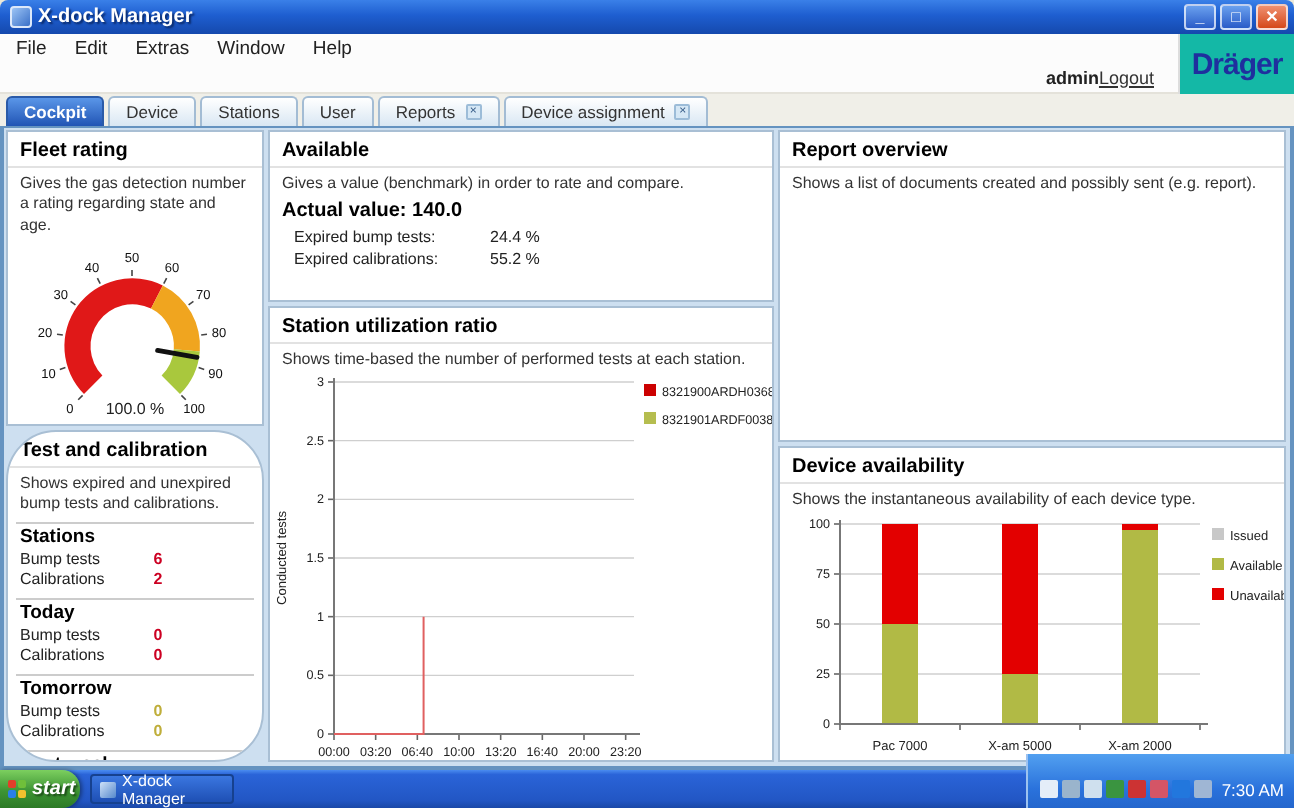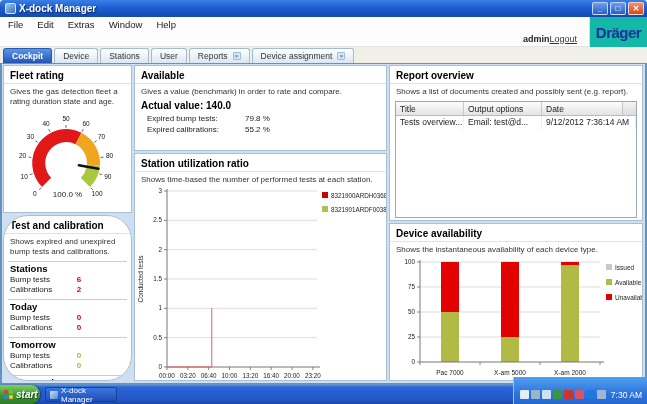--- a/index.html
+++ b/index.html
@@ -142,21 +142,21 @@
   <div class="tab">
       <span>Device assignment</span>
       <span class="tab-x">×</span>
     </div>
 </div>
 
 <div class="content">
 
   <div class="panel" id="panel-fleet">
     <h3>Fleet rating</h3>
-    <div class="desc">Gives the gas detection fleet a rating duration state and age.</div>
+    <div class="desc">Gives the gas detection number a rating regarding state and age.</div>
     <div class="gauge-wrap">
       <svg id="gauge-svg" width="127" height="106">
           <path d="M 38 78 A 34 34 0 0 1 77.4 23.7 L 71.5 35.3 A 21 21 0 0 0 47.2 68.8 Z" fill="#e01818"></path>
           <path d="M 77.4 23.7 A 34 34 0 0 1 95.9 56.7 L 82.9 55.6 A 21 21 0 0 0 71.5 35.3 Z" fill="#f0a51f"></path>
           <path d="M 95.9 56.7 A 34 34 0 0 1 86 78 L 76.8 68.8 A 21 21 0 0 0 82.9 55.6 Z" fill="#a9c83d"></path>
           <line x1="37.3" y1="78.7" x2="35.1" y2="80.9" stroke="#444" stroke-width="0.8"></line>
           <text x="30.9" y="87.3" font-size="6.5" text-anchor="middle" fill="#111">0</text>
           <line x1="28.7" y1="64.8" x2="25.9" y2="65.7" stroke="#444" stroke-width="0.8"></line>
           <text x="20.2" y="69.8" font-size="6.5" text-anchor="middle" fill="#111">10</text>
           <line x1="27.4" y1="48.5" x2="24.5" y2="48.1" stroke="#444" stroke-width="0.8"></line>
@@ -224,21 +224,21 @@
 
     </div>
   </div>
 
   <div class="panel" id="panel-bench">
     <h3>Available</h3>
     <div class="desc">Gives a value (benchmark) in order to rate and compare.</div>
     <div class="actual"><span>Actual value:</span> <span>140.0</span></div>
     <div class="b-row">
         <span class="lbl">Expired bump tests:</span>
-        <span>79.8 %</span>
+        <span>24.4 %</span>
       </div>
     <div class="b-row">
         <span class="lbl">Expired calibrations:</span>
         <span>55.2 %</span>
       </div>
   </div>
 
   <div class="panel" id="panel-station">
     <h3>Station utilization ratio</h3>
     <div class="desc">Shows time-based the number of performed tests at each station.</div>
@@ -287,33 +287,20 @@
         <rect x="186" y="4" width="6" height="6" fill="#cc0000"></rect>
         <text x="195" y="10" font-size="6.3" fill="#222">8321900ARDH0368</text>
         <rect x="186" y="18" width="6" height="6" fill="#b5bd4f"></rect>
         <text x="195" y="24" font-size="6.3" fill="#222">8321901ARDF0038</text>
       </svg>
   </div>
 
   <div class="panel" id="panel-report">
     <h3>Report overview</h3>
     <div class="desc">Shows a list of documents created and possibly sent (e.g. report).</div>
-    <div class="rtable">
-      <div class="rt-head">
-        <div class="c-title">Title</div>
-        <div class="c-out">Output options</div>
-        <div class="c-date">Date</div>
-        <div class="rt-sorter"></div>
-      </div>
-      <div class="rt-row">
-        <div class="c-title">Tests overview...</div>
-        <div class="c-out">Email: test@d...</div>
-        <div class="c-date">9/12/2012 7:36:14 AM</div>
-      </div>
-    </div>
   </div>
 
   <div class="panel" id="panel-device">
     <h3>Device availability</h3>
     <div class="desc">Shows the instantaneous availability of each device type.</div>
     <svg id="bar-svg" width="252" height="128" style="margin-left:1px;margin-top:2px">
         <line x1="26" y1="104" x2="29" y2="104" stroke="#666" stroke-width="0.8"></line>
         <text x="24" y="106" font-size="6.3" text-anchor="end" fill="#222">0</text>
         <line x1="29" y1="79" x2="209" y2="79" stroke="#cfcfcf" stroke-width="0.7"></line>
         <line x1="26" y1="79" x2="29" y2="79" stroke="#666" stroke-width="0.8"></line>

